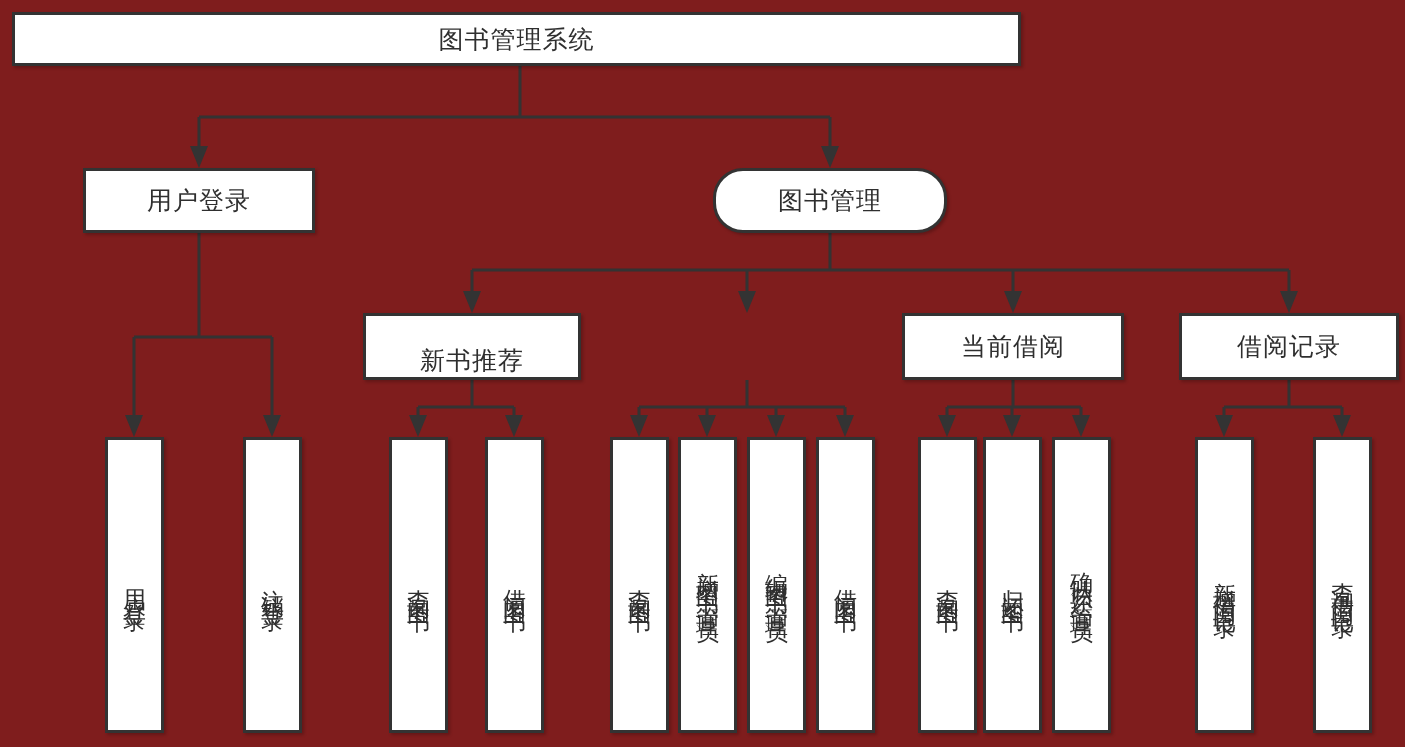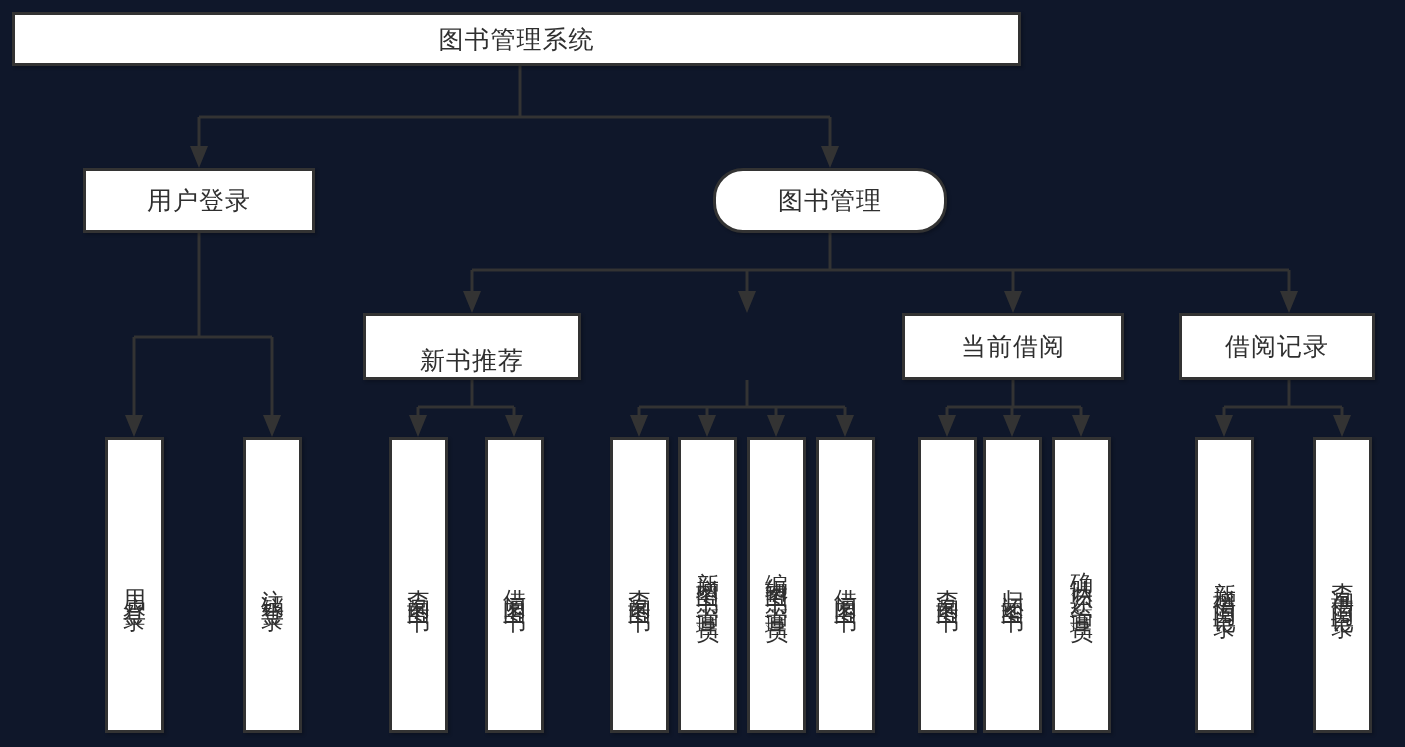--- a/index.html
+++ b/index.html
@@ -1,20 +1,20 @@
 <!DOCTYPE html>
 <html><head>
 <meta charset="utf-8">
 <style>
   html, body { margin: 0; padding: 0; background: #ffffff; }
   .canvas {
     position: relative;
     width: 1405px;
     height: 747px;
-    background: #0f172a;
+    background: #7f1d1d;
     font-family: "Liberation Sans", sans-serif;
     overflow: hidden;
   }
   svg.connectors {
     position: absolute;
     left: 0; top: 0;
     z-index: 1;
   }
   .node {
     position: absolute;
@@ -124,21 +124,21 @@
   <div class="node hnode" style="left:713px; top:168px; width:234px; height:65px;border-radius:30px;">
     <span>图书管理</span>
   </div>
 
   <div class="node hnode" style="left:363px; top:313px; width:218px; height:67px;align-items:flex-end;">
     <span>新书推荐</span>
   </div>
   <div class="node hnode" style="left:902px; top:313px; width:222px; height:67px;">
     <span>当前借阅</span>
   </div>
-  <div class="node hnode" style="left:1179px; top:313px; width:196px; height:67px;">
+  <div class="node hnode" style="left:1179px; top:313px; width:220px; height:67px;">
     <span>借阅记录</span>
   </div>
 
   <div class="node vnode" style="left:105px; top:437px; width:59px; height:296px;">
     <span>用户登录</span>
   </div>
   <div class="node vnode" style="left:243px; top:437px; width:59px; height:296px;">
     <span>注销登录</span>
   </div>
 

